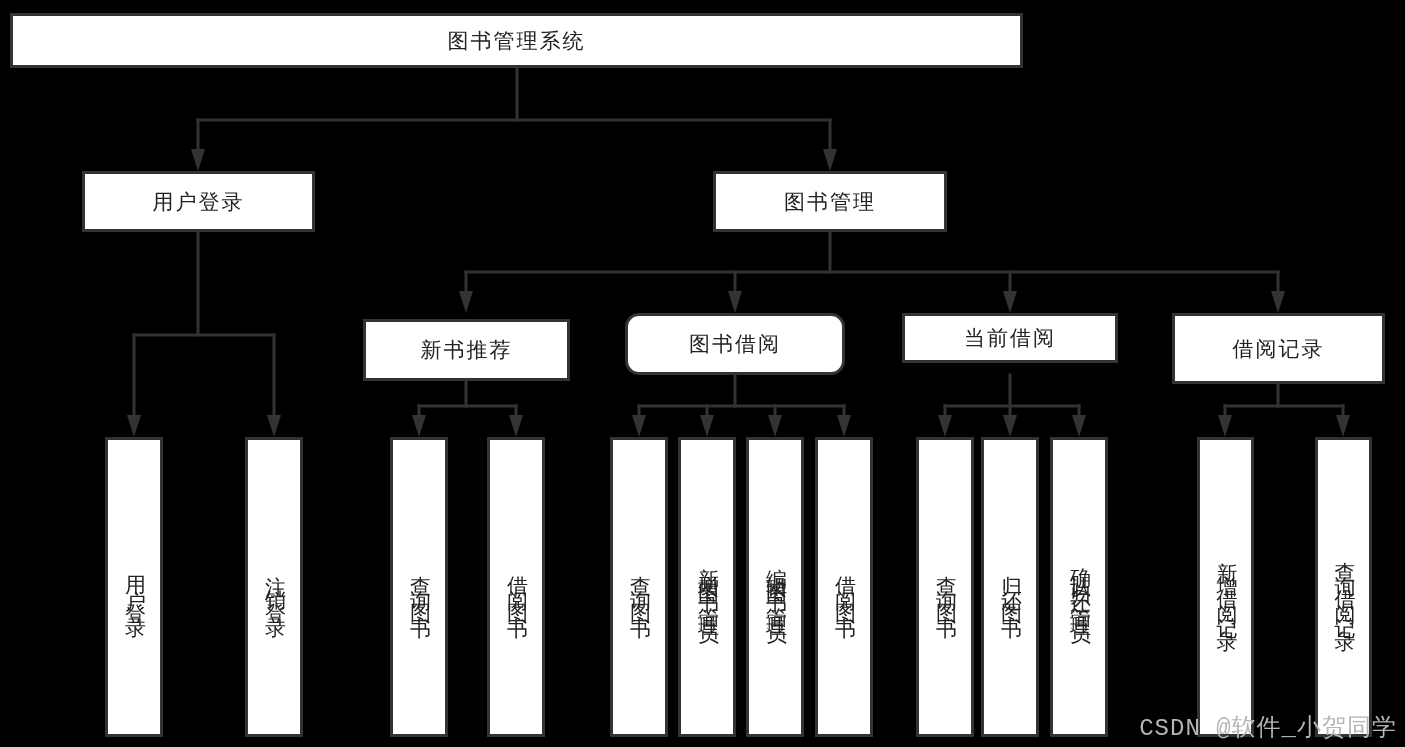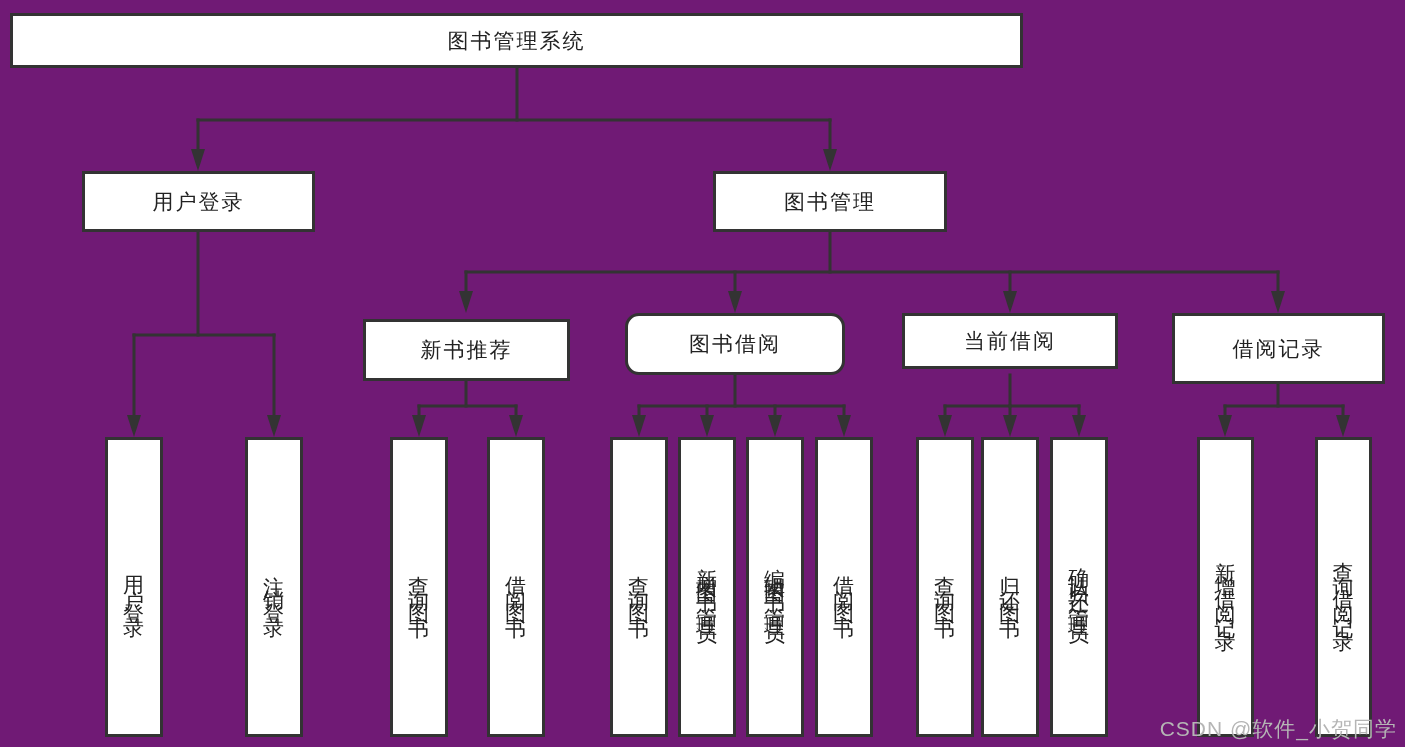--- a/index.html
+++ b/index.html
@@ -1,21 +1,21 @@
 <!DOCTYPE html>
 <html><head>
 <meta charset="utf-8">
 <style>
   html, body { margin: 0; padding: 0; background: #ffffff; }
   .canvas {
     position: relative;
     width: 1405px;
     height: 747px;
-    background: #701a75;
-    font-family: Liberation Sans, sans-serif;
+    background: #000000;
+    font-family: Liberation Mono, monospace;
     color: #222222;
     overflow: hidden;
   }
   svg.connectors {
     position: absolute;
     left: 0; top: 0;
     width: 1405px; height: 747px;
   }
   svg.connectors line { stroke: #333333; stroke-width: 3; stroke-linecap: square; }
   svg.connectors polygon { fill: #333333; }
@@ -35,21 +35,21 @@
     letter-spacing: 14px;
     font-size: 21px;
     line-height: 1;
     white-space: nowrap;
   }
   .vbox.tight span { letter-spacing: 8px; }
   .watermark {
     position: absolute;
     right: 8px;
     bottom: 4px;
-    font-size: 21px;
+    font-size: 24px;
     color: #b5b5b5;
     letter-spacing: 1px;
     z-index: 5;
   }
 </style>
 </head>
 <body>
 
 <div class="canvas">
 
@@ -129,21 +129,21 @@
     </g>
   </svg>
 
   <div class="node hbox" style="left:10px; top:13px; width:1013px; height:55px;">图书管理系统</div>
 
   <div class="node hbox" style="left:82px; top:171px; width:233px; height:61px;">用户登录</div>
   <div class="node hbox" style="left:713px; top:171px; width:234px; height:61px;">图书管理</div>
 
   <div class="node hbox" style="left:363px; top:319px; width:207px; height:62px;">新书推荐</div>
   <div class="node hbox" style="left:625px; top:313px; width:220px; height:62px;border-radius:14px;">图书借阅</div>
-  <div class="node hbox" style="left:902px; top:313px; width:216px; height:56px;">当前借阅</div>
+  <div class="node hbox" style="left:902px; top:313px; width:216px; height:50px;">当前借阅</div>
   <div class="node hbox" style="left:1172px; top:313px; width:213px; height:71px;">借阅记录</div>
 
   <div class="node vbox" style="left:105px; top:437px; width:58px; height:300px;">
     <span>用户登录</span>
   </div>
   <div class="node vbox" style="left:245px; top:437px; width:58px; height:300px;">
     <span>注销登录</span>
   </div>
 
   <div class="node vbox" style="left:390px; top:437px; width:58px; height:300px;">

